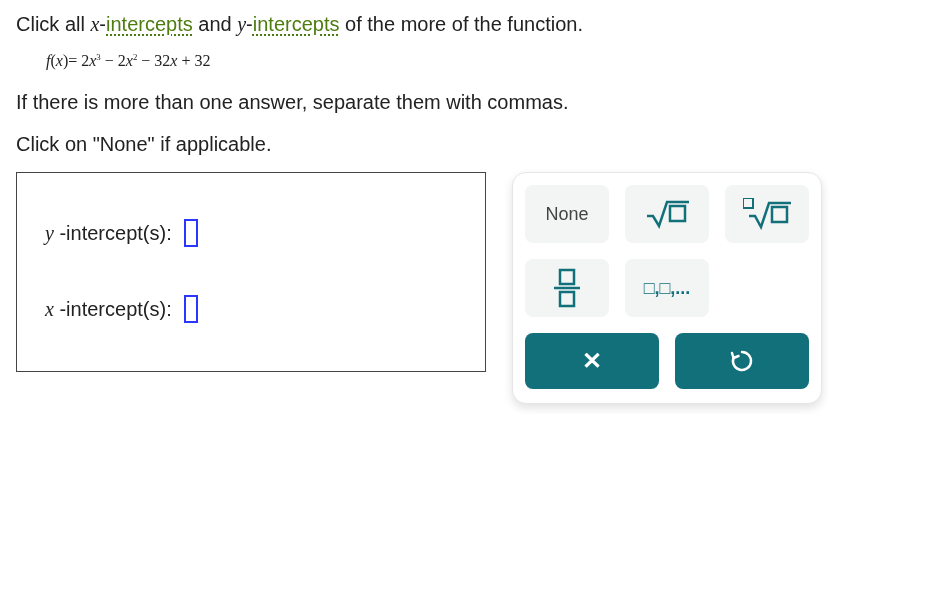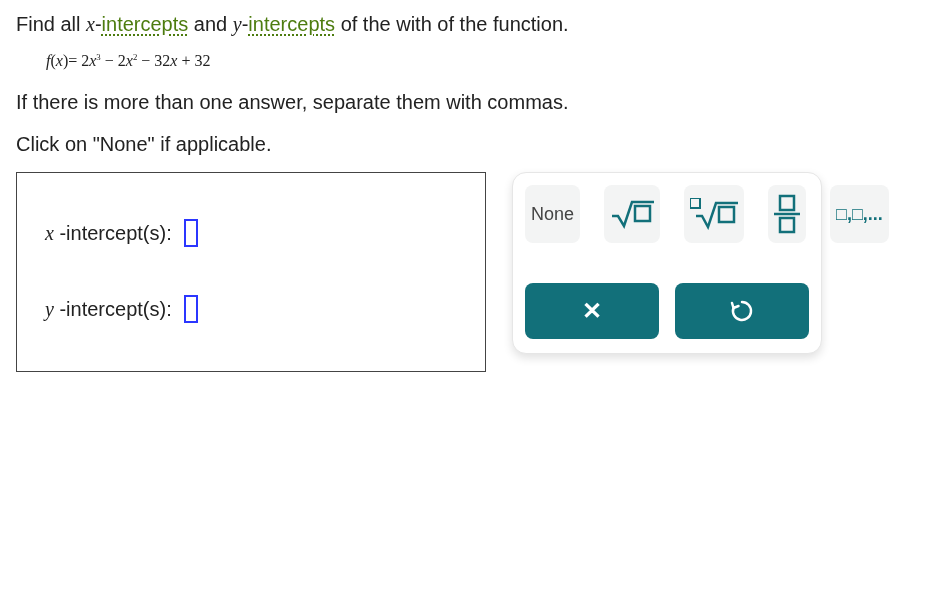--- a/index.html
+++ b/index.html
@@ -46,21 +46,21 @@
     vertical-align: middle;
   }
   .palette {
     background: #fff;
     border: 1px solid #e6e6e6;
     border-radius: 14px;
     padding: 12px 12px 14px 12px;
     box-shadow: 0 4px 10px rgba(0,0,0,0.12);
     width: 310px;
   }
-  .pal-grid { display: grid; grid-template-columns: repeat(5, 1fr); gap: 24px; }
+  .pal-grid { display: grid; grid-template-columns: repeat(3, 1fr); gap: 16px; }
   .pal-btn {
     background: #f3f4f4;
     border: none;
     border-radius: 8px;
     height: 58px;
     display: flex;
     align-items: center;
     justify-content: center;
     cursor: pointer;
     font-size: 18px;
@@ -84,43 +84,43 @@
     align-items: center;
     justify-content: center;
     cursor: pointer;
   }
   .x-mark { font-size: 24px; font-weight: bold; line-height: 1; }
 </style>
 </head>
 <body>
 
 <p class="q-line">
-  <span>Find all </span><span class="ital">x</span><span>-</span><span class="term-link">intercepts</span><span> and </span><span class="ital">y</span><span>-</span><span class="term-link">intercepts</span><span> of the with of the function.</span>
+  <span>Click all </span><span class="ital">x</span><span>-</span><span class="term-link">intercepts</span><span> and </span><span class="ital">y</span><span>-</span><span class="term-link">intercepts</span><span> of the more of the function.</span>
 </p>
 
 <div class="formula">
   <span>f</span><span class="up">(</span><span>x</span><span class="up">)</span><span class="up">=</span>
   <span class="up">2</span><span>x</span><sup>3</sup>
   <span class="up"> − </span><span class="up">2</span><span>x</span><sup>2</sup>
   <span class="up"> − </span><span class="up">32</span><span>x</span>
   <span class="up">+</span>
   <span class="up">32</span>
 </div>
 
 <p class="q-line">If there is more than one answer, separate them with commas.</p>
 <p class="q-line">Click on "None" if applicable.</p>
 
 <div class="work-row">
   <div class="answer-box">
     <div class="ans-line">
-      <span class="ans-label"><span class="ital">x</span><span> -intercept(s): </span></span>
+      <span class="ans-label"><span class="ital">y</span><span> -intercept(s): </span></span>
       <span class="input-slot"></span>
     </div>
     <div class="ans-line">
-      <span class="ans-label"><span class="ital">y</span><span> -intercept(s): </span></span>
+      <span class="ans-label"><span class="ital">x</span><span> -intercept(s): </span></span>
       <span class="input-slot"></span>
     </div>
   </div>
 
   <div class="palette">
     <div class="pal-grid">
       <button class="pal-btn">
         <span class="pal-text">None</span>
       </button>
       <button class="pal-btn">

